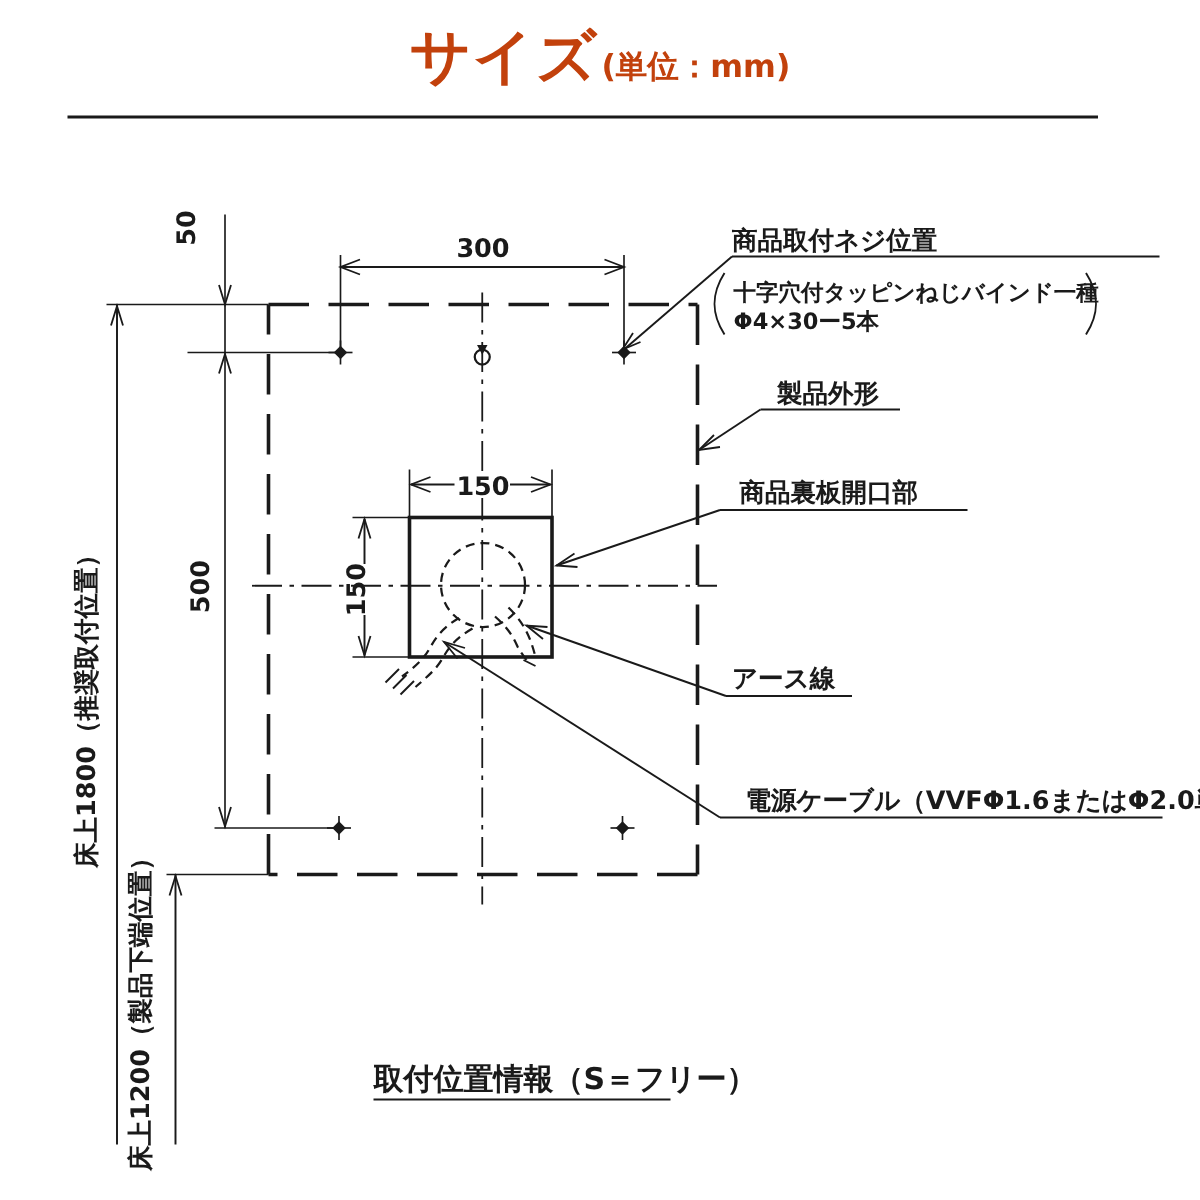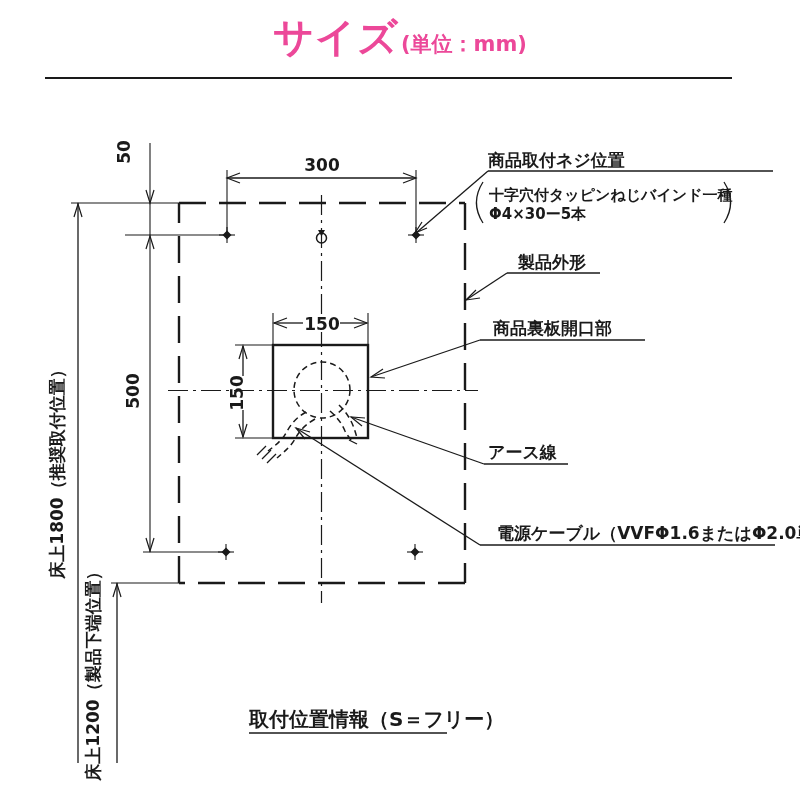--- a/index.html
+++ b/index.html
@@ -1,21 +1,21 @@
 <!DOCTYPE html>
 <html><head>
 <meta charset="utf-8">
 <style>
   html,body{margin:0;padding:0;}
   .page{
     position:relative;
     width:800px;height:800px;
     background:#ffffff;
     font-family:"DejaVu Sans","Liberation Sans",sans-serif;
-    color:#ec4899;
+    color:#c2410c;
     overflow:hidden;
   }
   .title-row{
     position:absolute;top:10px;left:0;width:800px;
     text-align:center;white-space:nowrap;
   }
   .title-main{
     font-size:40px;font-weight:700;letter-spacing:1px;
     vertical-align:baseline;
   }

